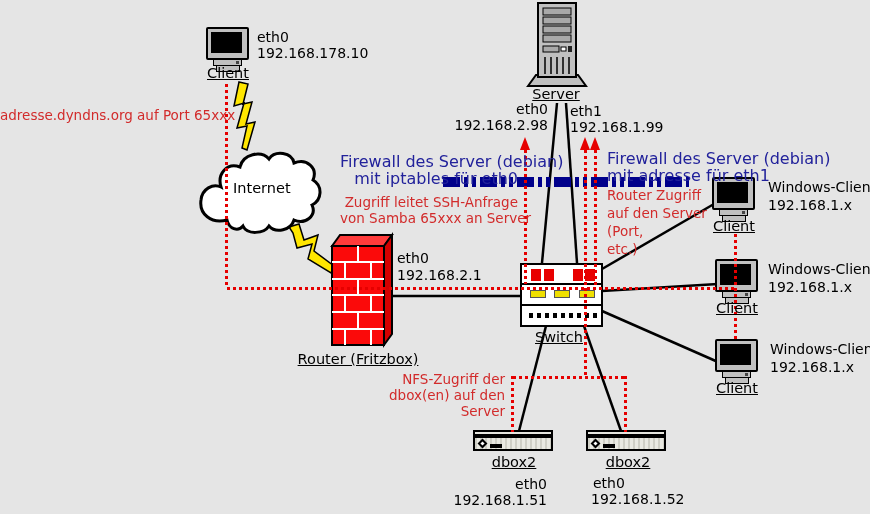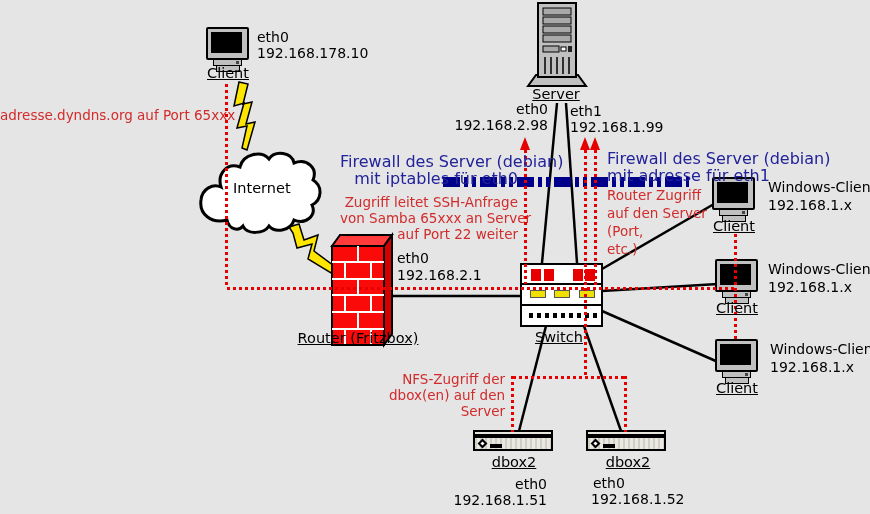--- a/index.html
+++ b/index.html
@@ -197,36 +197,35 @@
 
   <div class="t lbl" style="left:233px;top:180px">Internet</div>
 
   <div class="t blue ra" style="left:340px;top:139px;width:178px">Firewall des Server (debian)</div>
   <div class="t blue ra" style="left:340px;top:156px;width:178px">mit iptables für eth0</div>
   <div class="t blue" style="left:607px;top:136px">Firewall des Server (debian)</div>
   <div class="t blue" style="left:607px;top:153px">mit adresse für eth1</div>
 
   <div class="t red ra" style="left:340px;top:194px;width:178px">Zugriff leitet SSH-Anfrage</div>
   <div class="t red ra" style="left:340px;top:210px;width:178px">von Samba 65xxx an Server</div>
-  <div class="t red ra" style="left:340px;top:226px;width:178px">auf Port 22 weiter</div>
 
   <div class="t red" style="left:607px;top:187px">Router Zugriff</div>
   <div class="t red" style="left:607px;top:205px">auf den Server</div>
   <div class="t red" style="left:607px;top:223px">(Port,</div>
   <div class="t red" style="left:607px;top:241px">etc.)</div>
 
   <div class="t lbl ctr" style="left:556px;top:86px">Server</div>
   <div class="t ra" style="left:420px;top:101px;width:128px">eth0</div>
   <div class="t ra" style="left:420px;top:117px;width:128px">192.168.2.98</div>
   <div class="t" style="left:570px;top:103px">eth1</div>
   <div class="t" style="left:570px;top:119px">192.168.1.99</div>
 
   <div class="t" style="left:397px;top:250px">eth0</div>
   <div class="t" style="left:397px;top:267px">192.168.2.1</div>
-  <div class="t lbl ctr" style="left:358px;top:330px">Router (Fritzbox)</div>
+  <div class="t lbl ctr" style="left:358px;top:351px">Router (Fritzbox)</div>
 
   <div class="t lbl ctr" style="left:559px;top:329px">Switch</div>
 
   <div class="t" style="left:768px;top:179px">Windows-Clients</div>
   <div class="t" style="left:768px;top:197px">192.168.1.x</div>
   <div class="t lbl ctr" style="left:734px;top:218px">Client</div>
 
   <div class="t" style="left:768px;top:261px">Windows-Clients</div>
   <div class="t" style="left:768px;top:279px">192.168.1.x</div>
   <div class="t lbl ctr" style="left:737px;top:300px">Client</div>

